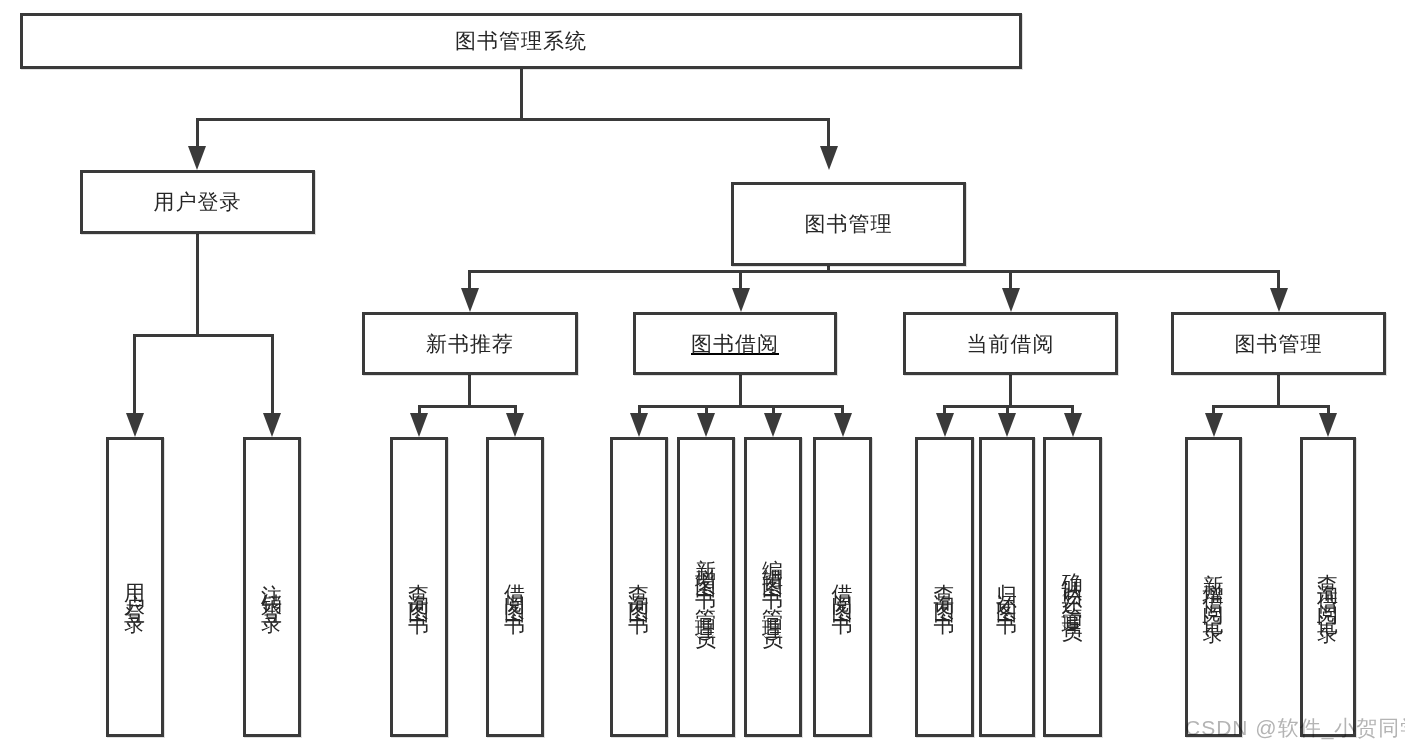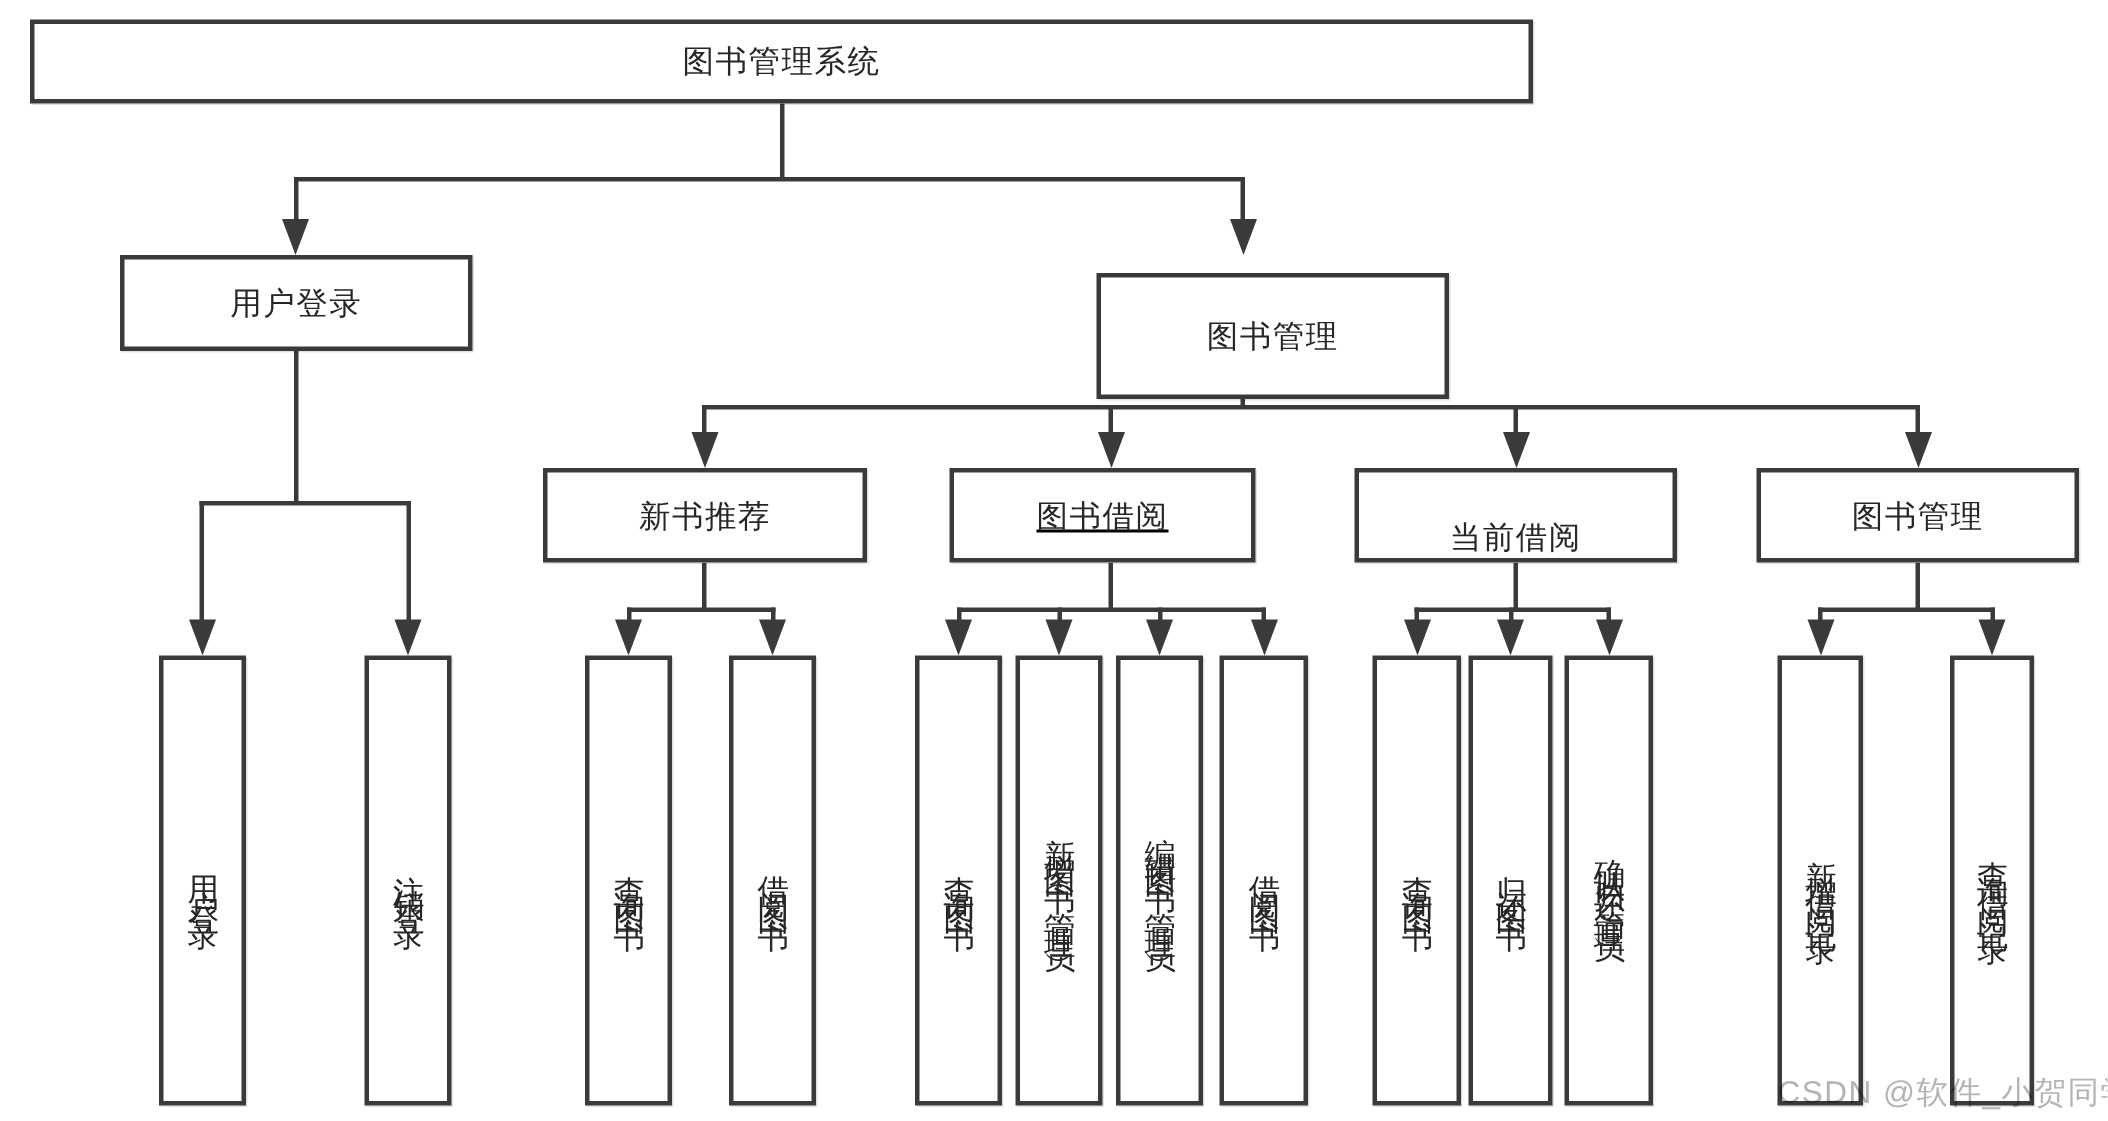--- a/index.html
+++ b/index.html
@@ -124,21 +124,21 @@
   <div class="node" style="left:711px;top:182px;width:235px;height:84px;margin-left:20px;">
     <span class="hlabel">图书管理</span>
   </div>
 
   <div class="node" style="left:362px;top:312px;width:216px;height:63px;">
     <span class="hlabel">新书推荐</span>
   </div>
   <div class="node" style="left:633px;top:312px;width:204px;height:63px;text-decoration:underline;">
     <span class="hlabel">图书借阅</span>
   </div>
-  <div class="node" style="left:903px;top:312px;width:215px;height:63px;align-items:flex-end;">
+  <div class="node" style="left:903px;top:312px;width:215px;height:63px;">
     <span class="hlabel">当前借阅</span>
   </div>
   <div class="node" style="left:1171px;top:312px;width:215px;height:63px;">
     <span class="hlabel">图书管理</span>
   </div>
 
   <div class="node" style="left:106px;top:437px;width:58px;height:300px;">
     <span class="vtext">用户登录</span>
   </div>
   <div class="node" style="left:243px;top:437px;width:58px;height:300px;">

